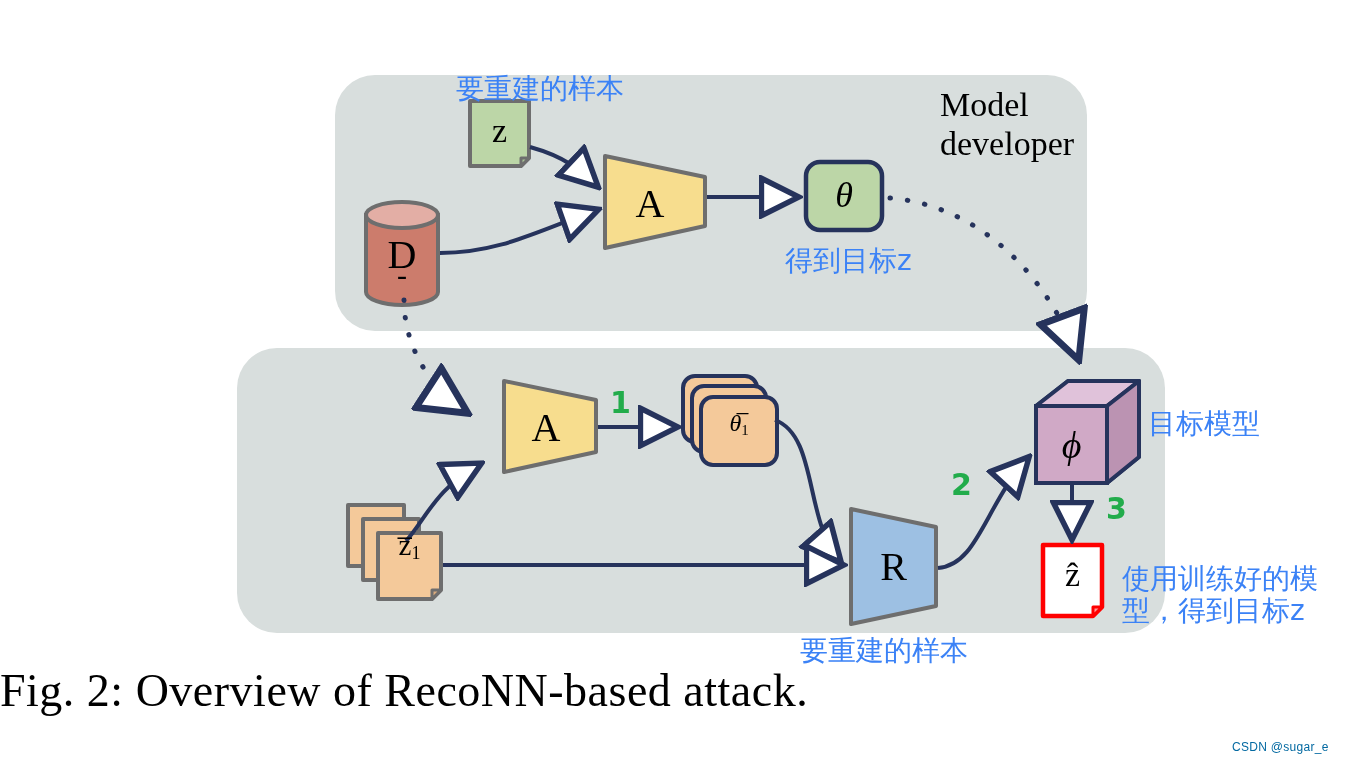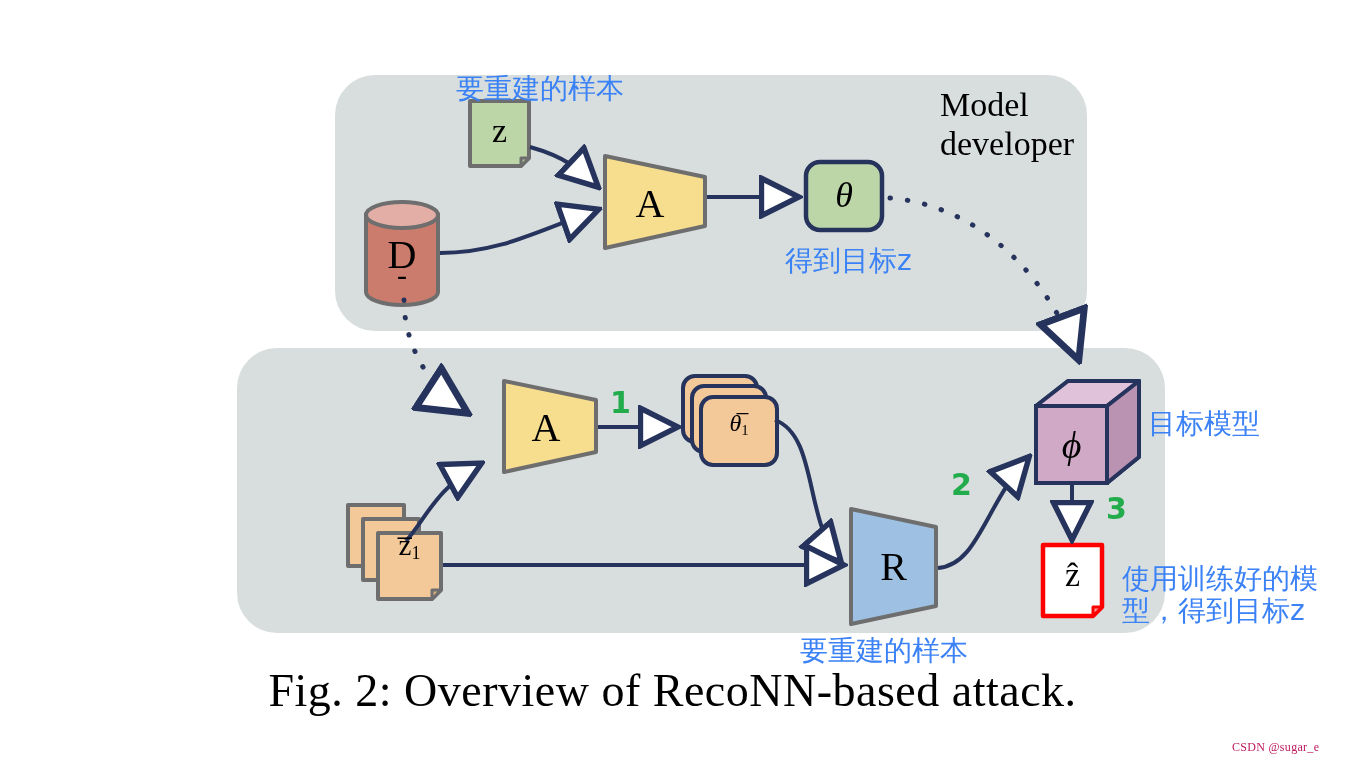--- a/index.html
+++ b/index.html
@@ -46,33 +46,33 @@
     font-family: "DejaVu Sans", "Liberation Sans", sans-serif;
     color: #22ac4b;
     font-size: 30px;
     font-weight: bold;
   }
   #caption {
     position: absolute;
     left: 0;
     top: 664px;
     width: 1345px;
-    text-align: center;
+    text-align: left;
     font-family: "Liberation Serif", "DejaVu Serif", serif;
     font-size: 46px;
     color: #000000;
     letter-spacing: 0.5px;
   }
   #watermark {
     position: absolute;
     left: 1232px;
     top: 740px;
-    font-family: Liberation Serif, serif;
+    font-family: Liberation Sans, sans-serif;
     font-size: 12px;
-    color: #be185d;
+    color: #0369a1;
     letter-spacing: 0.3px;
   }
   svg.layer {
     position: absolute;
     left: 0; top: 0;
     width: 1345px;
     height: 765px;
     pointer-events: none;
   }
   .node-text {

